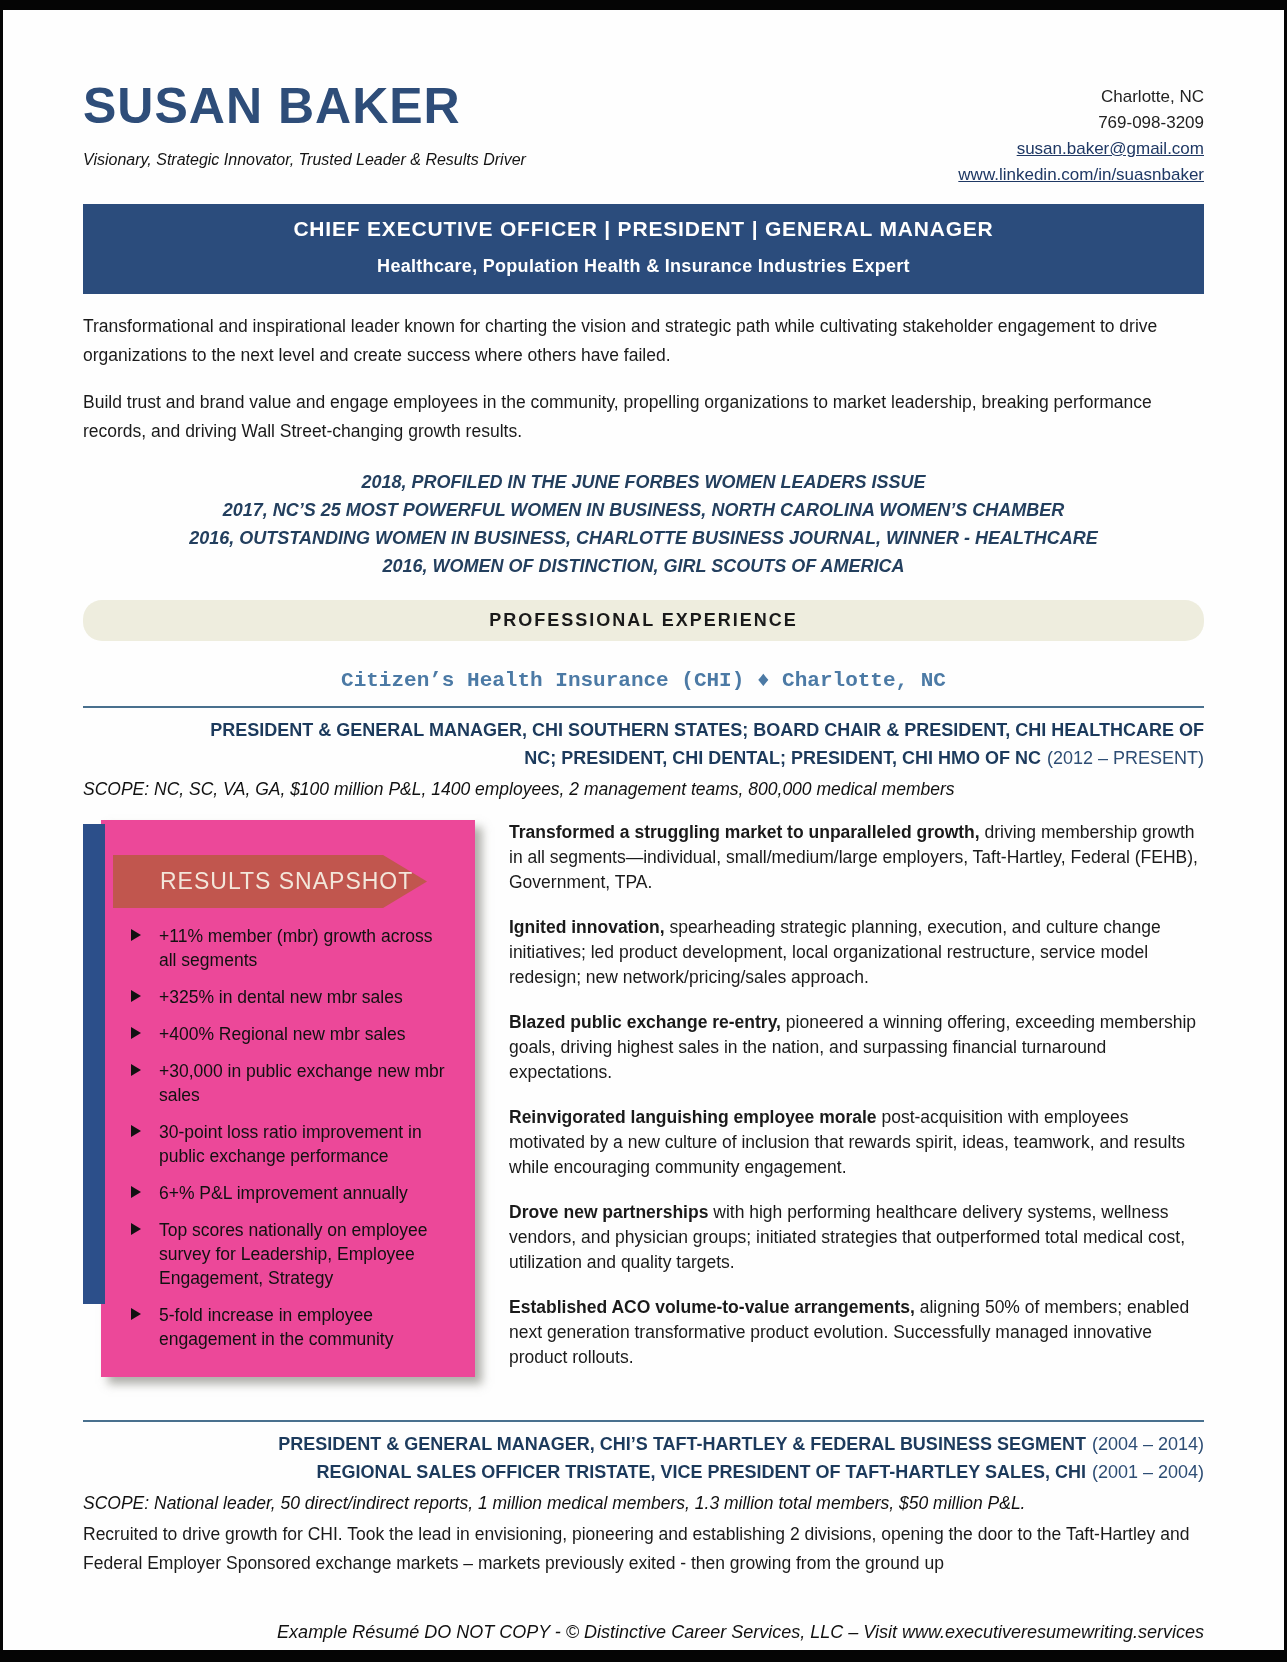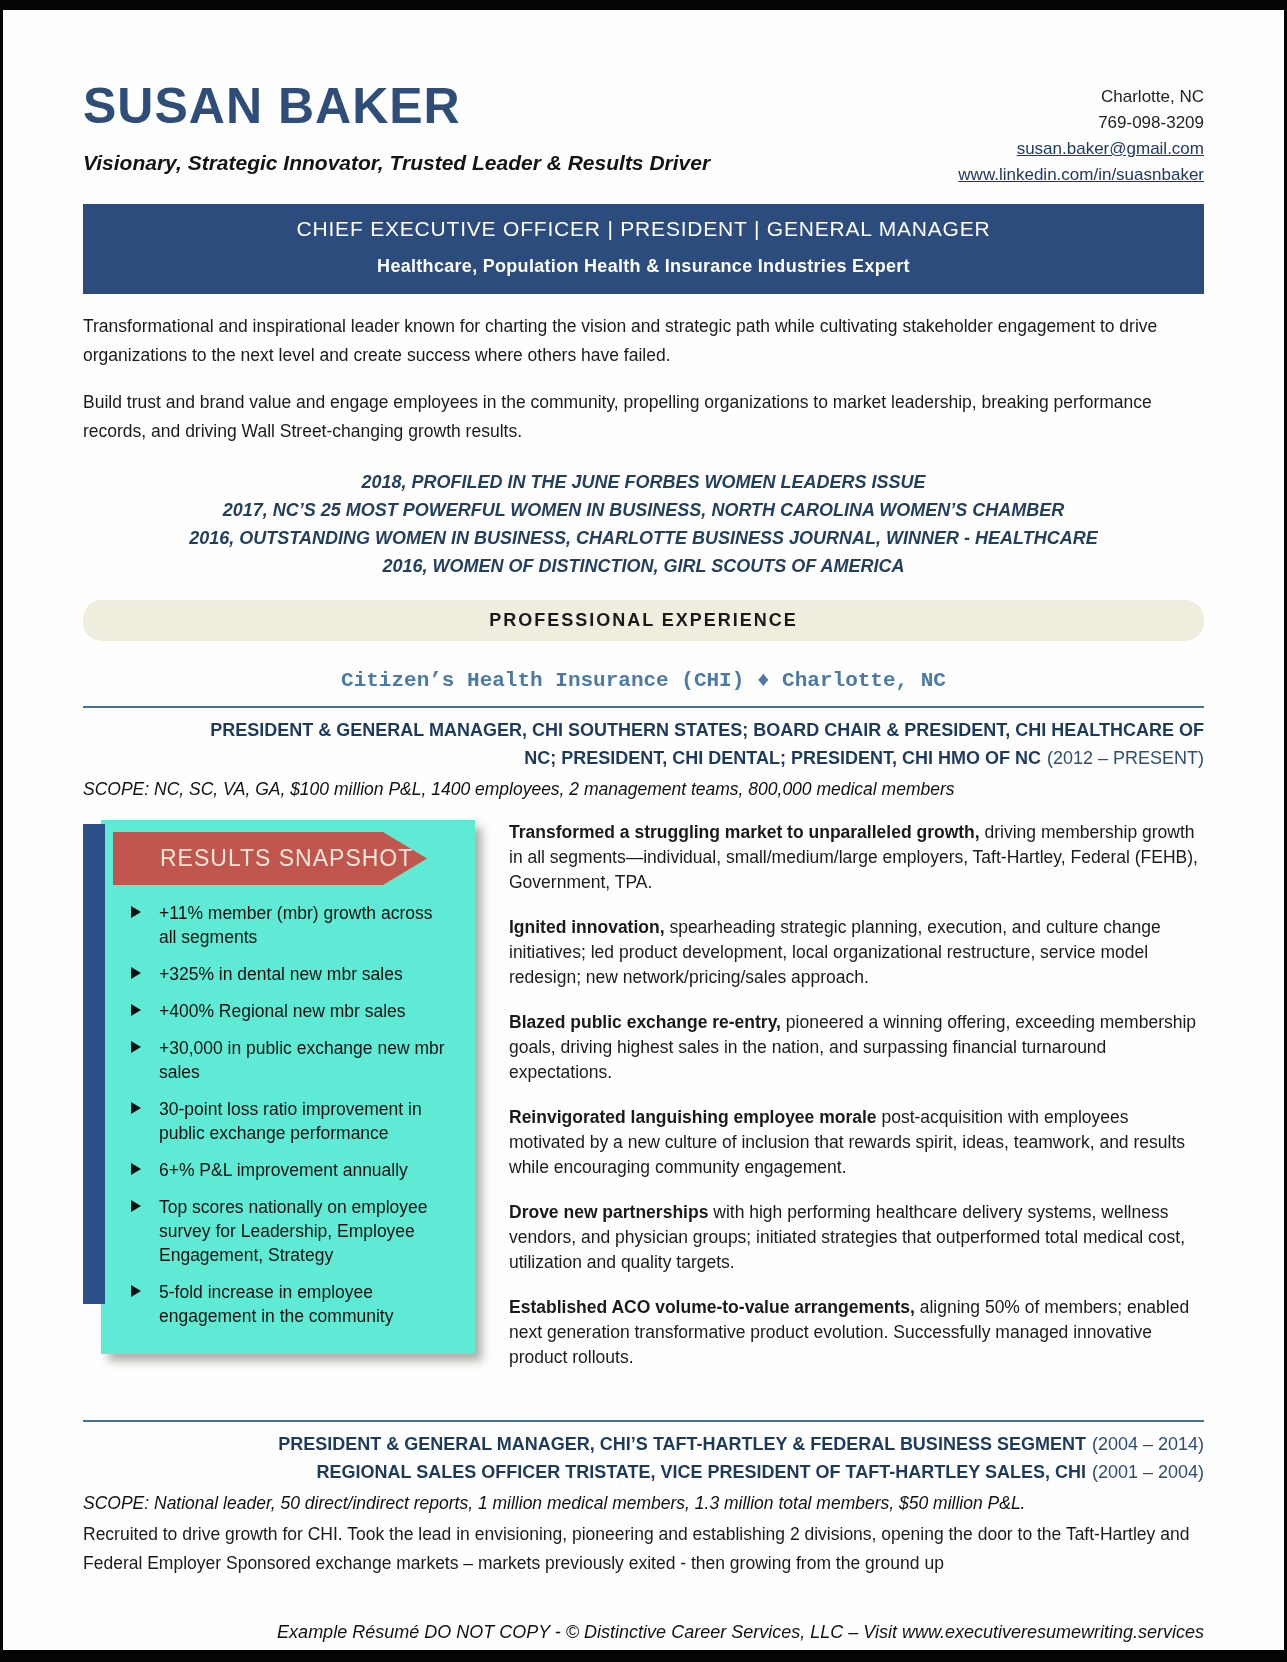--- a/index.html
+++ b/index.html
@@ -7,48 +7,48 @@
     width:1287px;height:1662px;box-sizing:border-box;position:relative;
     background:#fefefe;
     border-top:10px solid #050505;border-bottom:12px solid #050505;
     border-left:3px solid #050505;border-right:3px solid #050505;
     padding:0 80px;overflow:hidden;
     font-family:"Liberation Sans",sans-serif;color:#1a1a1a;
   }
   
   .hdr{display:flex;justify-content:space-between;margin-top:70px;}
   .name{font-size:50px;font-weight:700;color:#2e4d79;letter-spacing:1px;line-height:1.05;margin:0;}
-  .tagline{font-size:21px;font-weight:700;font-style:italic;color:#141414;margin-top:18px;}
+  .tagline{font-size:16px;font-weight:400;font-style:italic;color:#141414;margin-top:18px;}
   .contact{text-align:right;font-size:17px;line-height:26px;color:#222;margin-top:4px;}
   .contact .link{color:#1f3864;text-decoration:underline;display:inline-block;cursor:pointer;}
   
   .banner{margin-top:16px;background:#2b4c7c;color:#fff;text-align:center;padding:13px 10px 17px;}
-  .banner .l1{font-size:21px;font-weight:400;letter-spacing:0.8px;}
+  .banner .l1{font-size:21px;font-weight:700;letter-spacing:0.8px;}
   .banner .l2{font-size:18px;font-weight:700;margin-top:15px;letter-spacing:0.3px;}
   
   .para{font-size:17.5px;line-height:29px;margin:18px 0 0 0;}
   
   .awards{margin-top:22px;text-align:center;}
   .award{font-size:18px;font-weight:700;font-style:italic;color:#233f5e;line-height:28px;}
   
   .secbar{margin-top:20px;background:#eeedde;text-align:center;padding:10px 0;
           font-size:18px;font-weight:700;letter-spacing:2px;color:#1a1a1a;border-radius:19px;}
   
   .company{margin-top:28px;text-align:center;font-size:21px;font-weight:700;color:#4c7aa5;font-family:Liberation Mono, monospace;}
   .rule{border:none;border-top:2px solid #49708e;margin:14px 0 0 0;}
   
   .role{ text-align:right;font-size:18px;font-weight:700;color:#1c3a5c;line-height:28px;margin-top:8px;}
   .dates{font-weight:400;color:#2d4d74;margin-left:6px;}
   .scope{font-style:italic;font-size:17.5px;color:#111;margin-top:4px;line-height:26px;}
   
   .cols{display:flex;margin-top:18px;gap:34px;align-items:flex-start;}
   .leftcol{width:392px;flex:0 0 392px;position:relative;min-height:495px;}
   .snap-bar{position:absolute;left:0;top:4px;width:22px;height:480px;background:#2c4f8a;}
-  .snap-box{margin-left:18px;background:#5eead4;box-shadow:7px 7px 9px rgba(110,110,100,0.55);
-            padding:12px 26px 26px 30px;box-sizing:border-box;min-height:488px;}
+  .snap-box{margin-left:18px;background:#ec4899;box-shadow:7px 7px 9px rgba(110,110,100,0.55);
+            padding:35px 26px 26px 30px;box-sizing:border-box;min-height:488px;}
   .snap-banner{margin-left:-18px;width:314px;box-sizing:border-box;background:#c1564e;
                color:#f3e6da;font-size:23px;font-weight:400;letter-spacing:1px;
                padding:13px 0 13px 47px;
                clip-path:polygon(0 0,86% 0,100% 50%,86% 100%,0 100%);}
   .snap-list{list-style:none;margin:16px 0 0 0;padding:0;}
   .snap-item{display:flex;gap:18px;margin-top:13px;font-size:17.5px;line-height:24px;color:#111;}
   .tri{flex:0 0 auto;width:0;height:0;border-left:10px solid #111;
        border-top:6px solid transparent;border-bottom:6px solid transparent;margin-top:5px;}
   .rightcol{flex:1;}
   .ach{font-size:17.5px;line-height:25px;margin:0 0 20px 0;}

